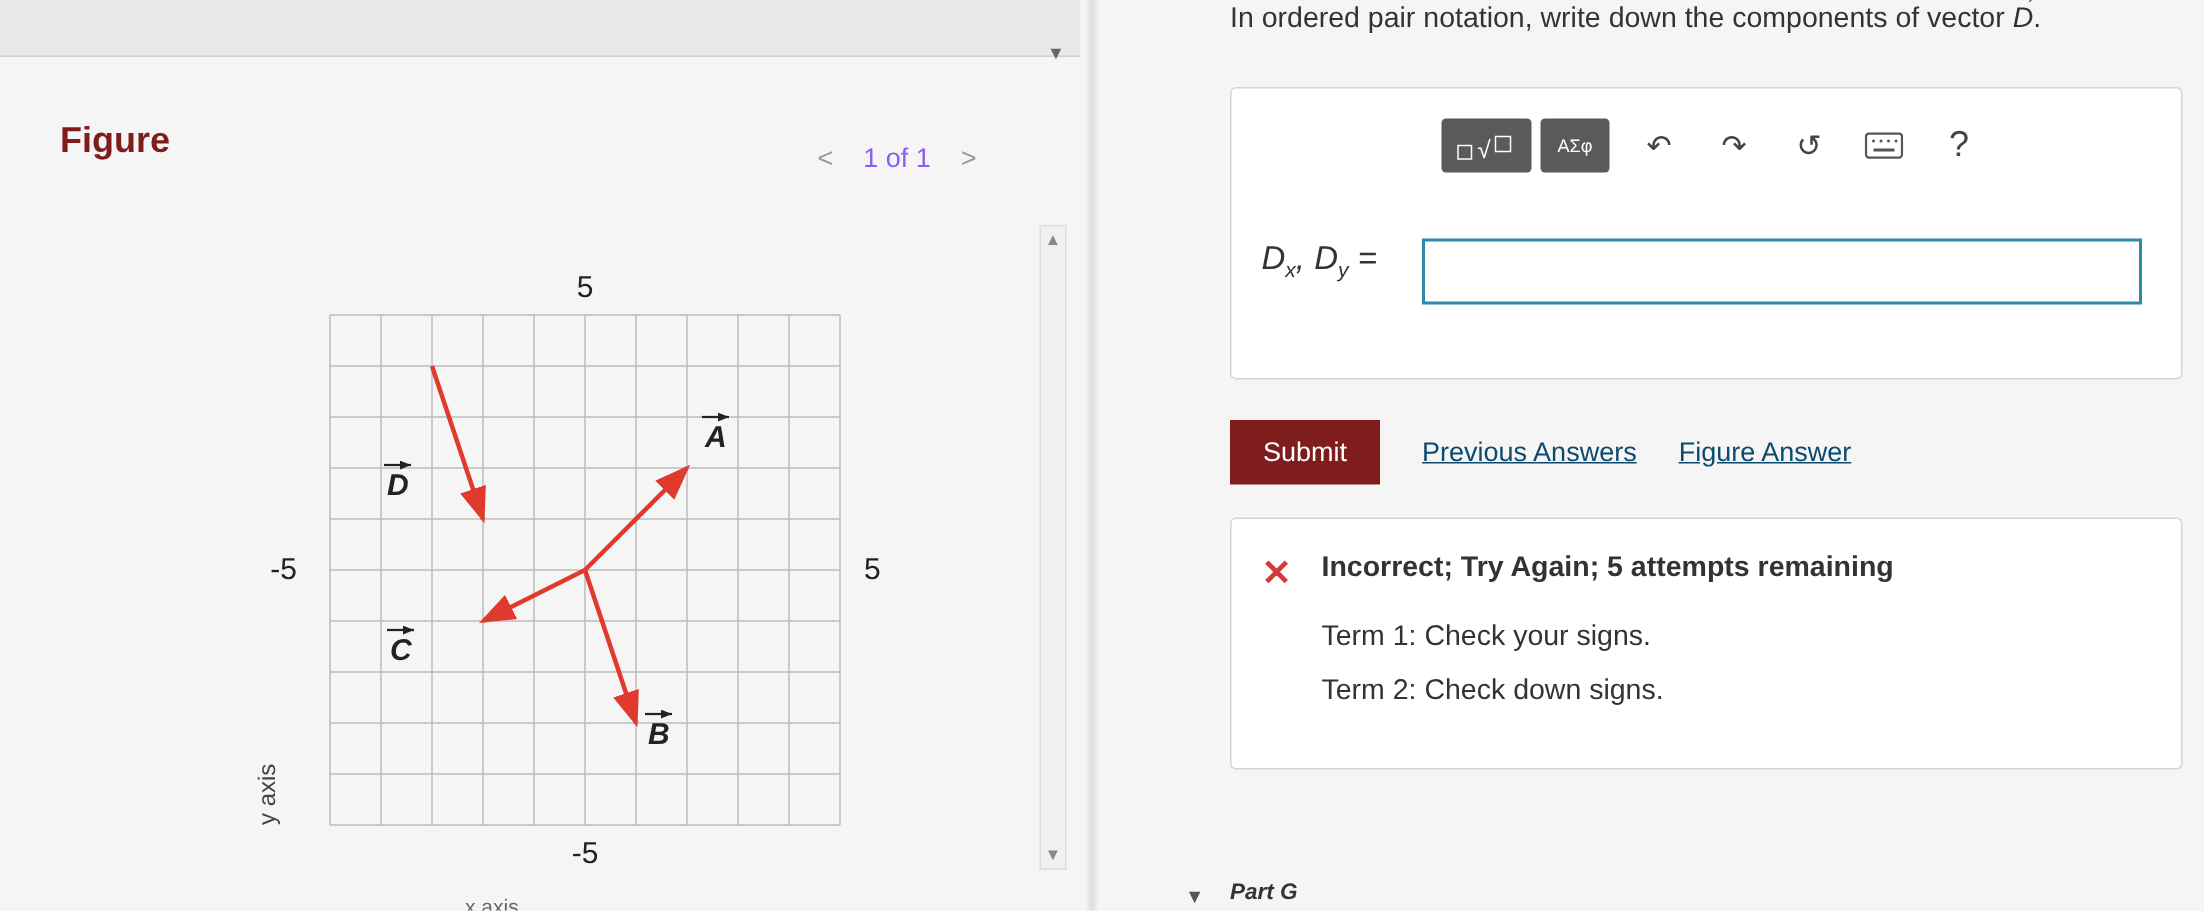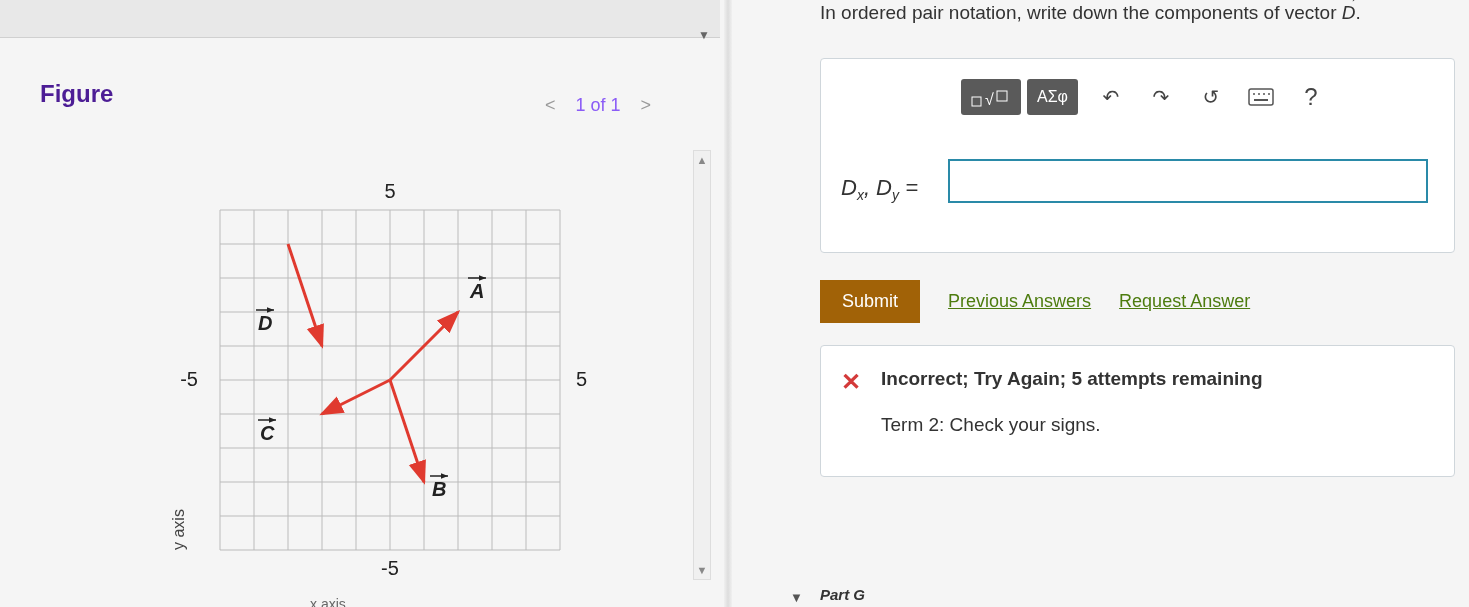--- a/index.html
+++ b/index.html
@@ -23,21 +23,21 @@
     position: absolute;
     left: 698px; top: 28px;
     color: #666;
     font-size: 12px;
   }
   .figure-header {
     position: absolute;
     left: 40px; top: 80px;
     font-size: 24px;
     font-weight: bold;
-    color: #4c1d95;
+    color: #7f1d1d;
   }
   .pager {
     position: absolute;
     left: 545px; top: 95px;
     display: flex;
     align-items: center;
     gap: 20px;
     color: #999;
     font-size: 18px;
   }
@@ -115,41 +115,41 @@
     left: 140px; top: 20px;
     display: flex;
     gap: 6px;
     align-items: center;
   }
   .tb-dark {
     background: #5a5a5a;
     color: #fff;
     border-radius: 3px;
     padding: 6px 10px;
-    font-size: 16px;
+    font-size: 12px;
     display: inline-flex;
     align-items: center;
     min-width: 46px;
     height: 36px;
     justify-content: center;
   }
   .tb-icon {
     width: 34px; height: 34px;
     display: inline-flex;
     align-items: center; justify-content: center;
     color: #444;
     font-size: 20px;
     cursor: pointer;
     margin-left: 10px;
   }
   .eq-row {
     position: absolute;
     left: 20px; top: 100px;
     display: flex;
-    align-items: flex-end;
+    align-items: flex-start;
     gap: 30px;
   }
   .eq-label {
     font-size: 22px;
     font-style: italic;
     color: #333;
   }
   .eq-label sub { font-size: 14px; }
   .answer-input {
     width: 480px;
@@ -161,29 +161,29 @@
   }
 
   .submit-row {
     position: absolute;
     left: 820px; top: 280px;
     display: flex;
     align-items: center;
     gap: 28px;
   }
   .submit-btn {
-    background: #a16207;
+    background: #7f1d1d;
     color: #fff;
     border: none;
     padding: 11px 22px;
     font-size: 18px;
     cursor: pointer;
   }
   .link {
-    color: #4d7c0f;
+    color: #0c4a6e;
     text-decoration: underline;
     font-size: 18px;
     cursor: pointer;
   }
 
   .feedback {
     position: absolute;
     left: 820px; top: 345px;
     width: 635px;
     border: 1px solid #cfd6db;
@@ -340,23 +340,24 @@
   </div>
   <div class="eq-row">
     <span class="eq-label">D<sub>x</sub>, D<sub>y</sub> =</span>
     <input class="answer-input" type="text" value="" style="">
   </div>
 </div>
 
 <div class="submit-row">
   <button class="submit-btn">Submit</button>
   <span class="link">Previous Answers</span>
-  <span class="link">Request Answer</span>
+  <span class="link">Figure Answer</span>
 </div>
 
 <div class="feedback">
   <span class="x-icon">✕</span>
   <div class="title">Incorrect; Try Again; 5 attempts remaining</div>
-  <div class="line">Term 2: Check your signs.</div>
+  <div class="line">Term 1: Check your signs.</div>
+  <div class="line">Term 2: Check down signs.</div>
 </div>
 
 <span class="partg-caret">▼</span>
 <div class="partg">Part G</div>
 
 </body></html>

